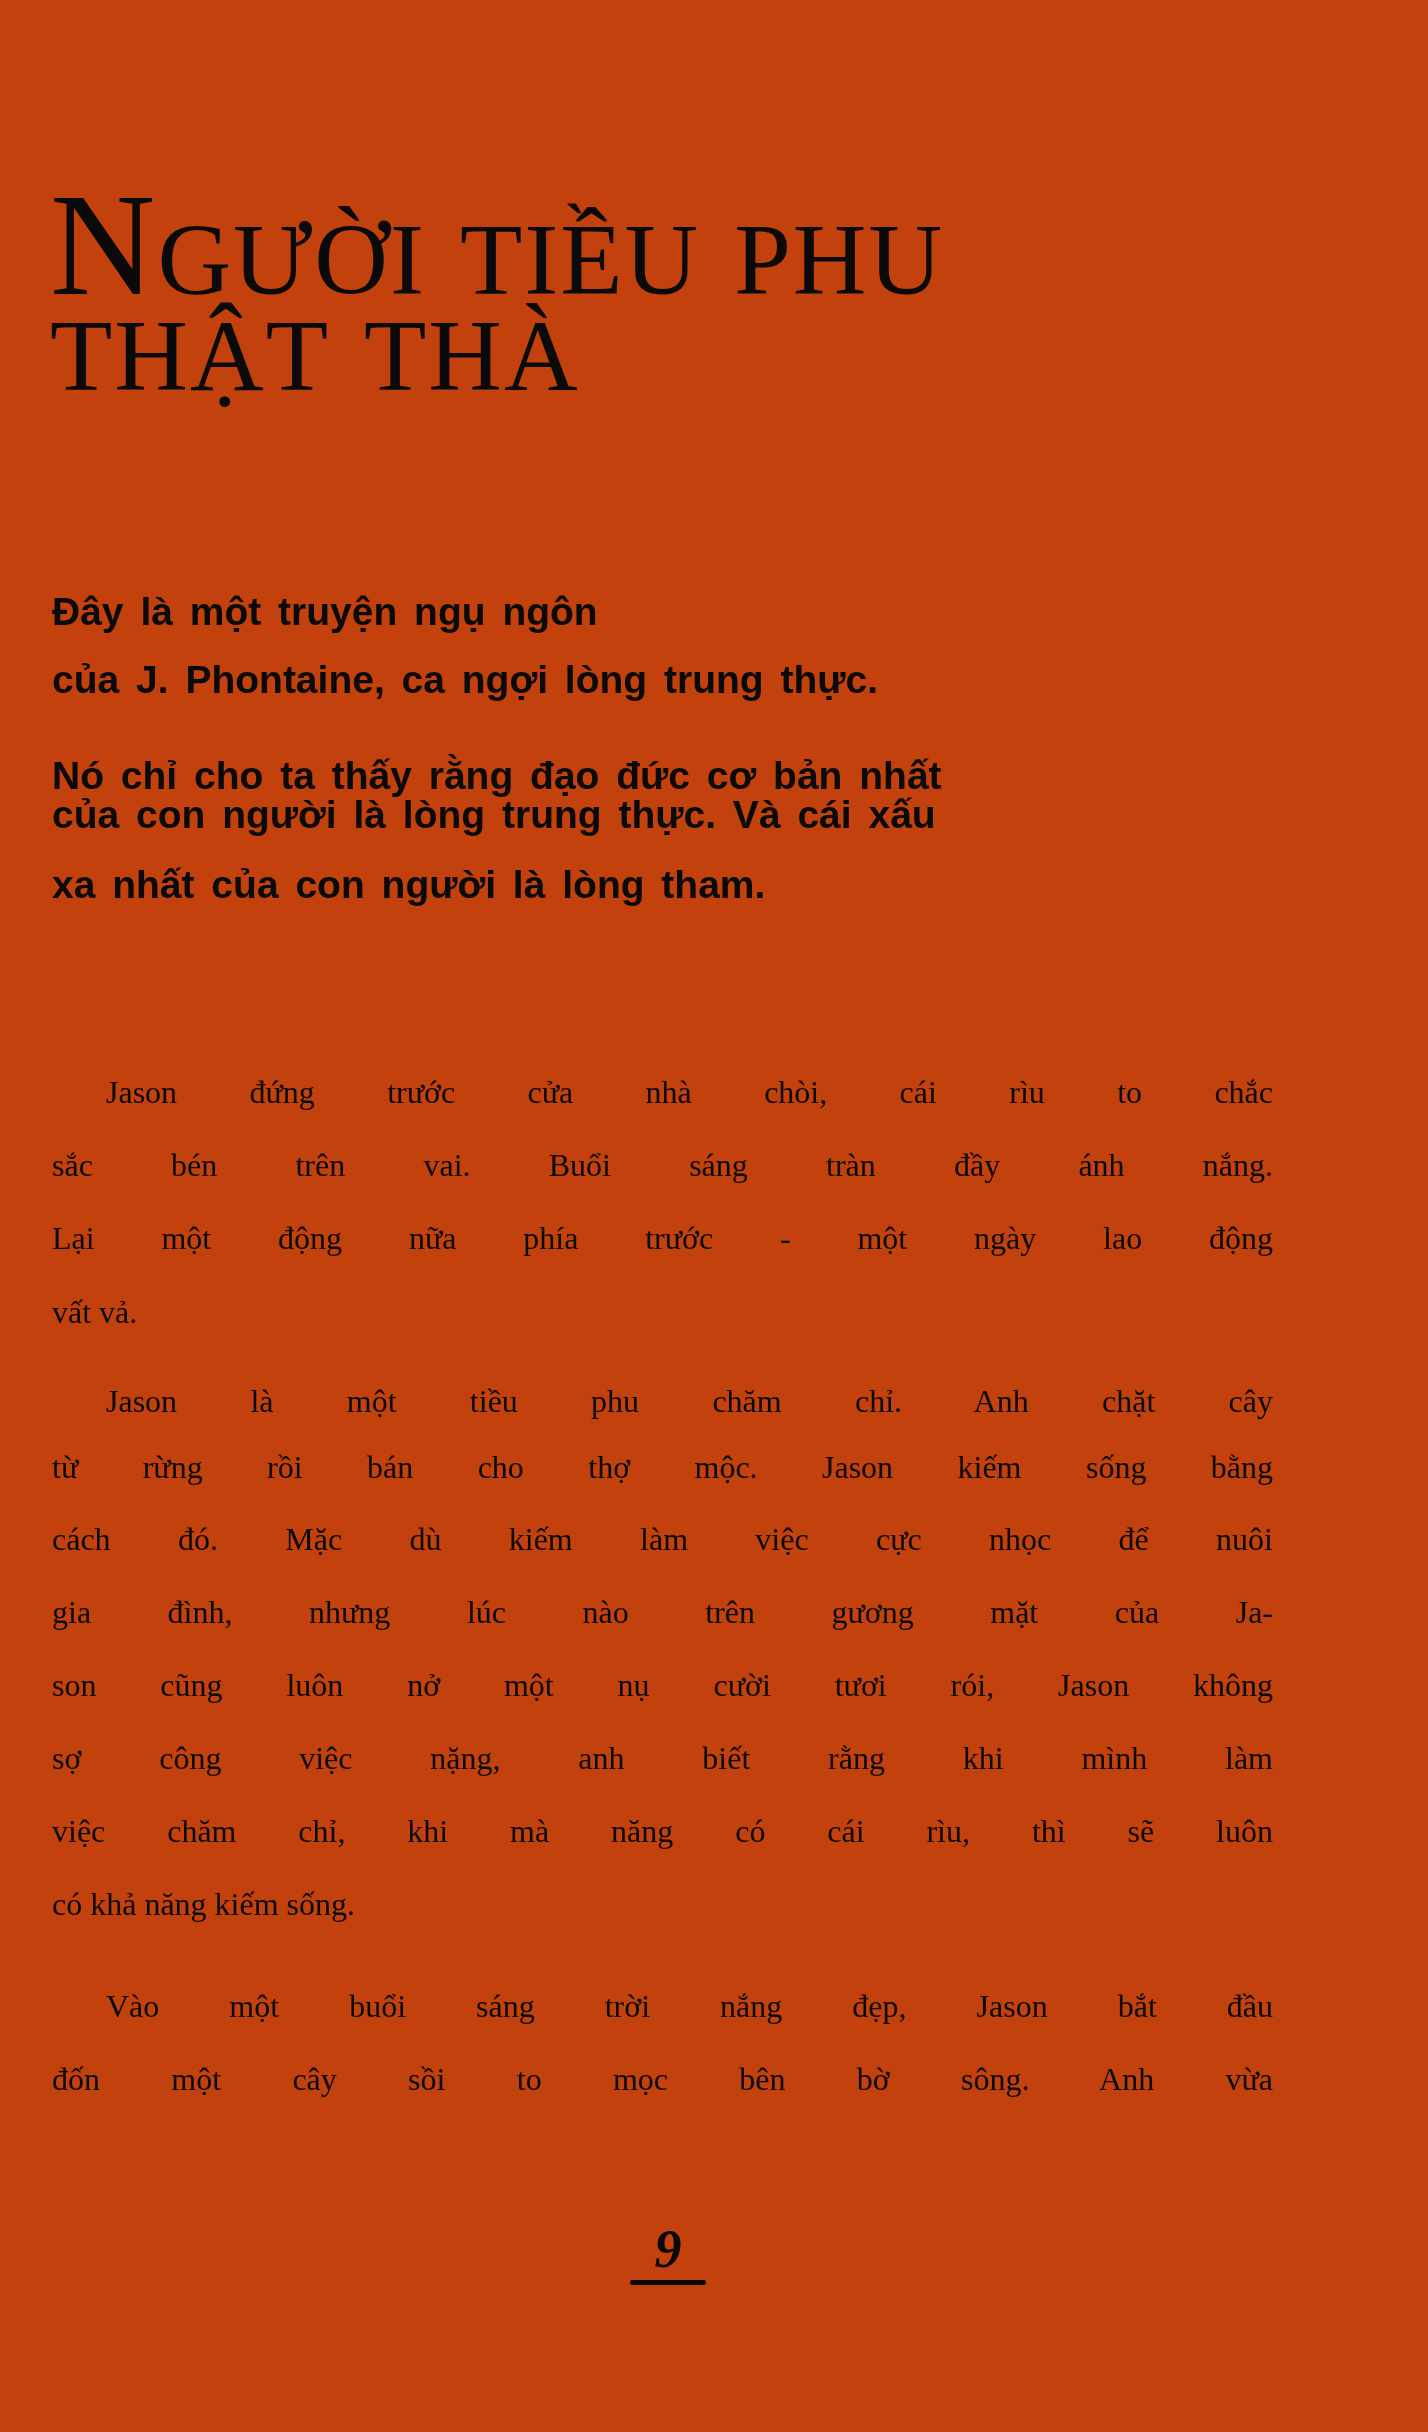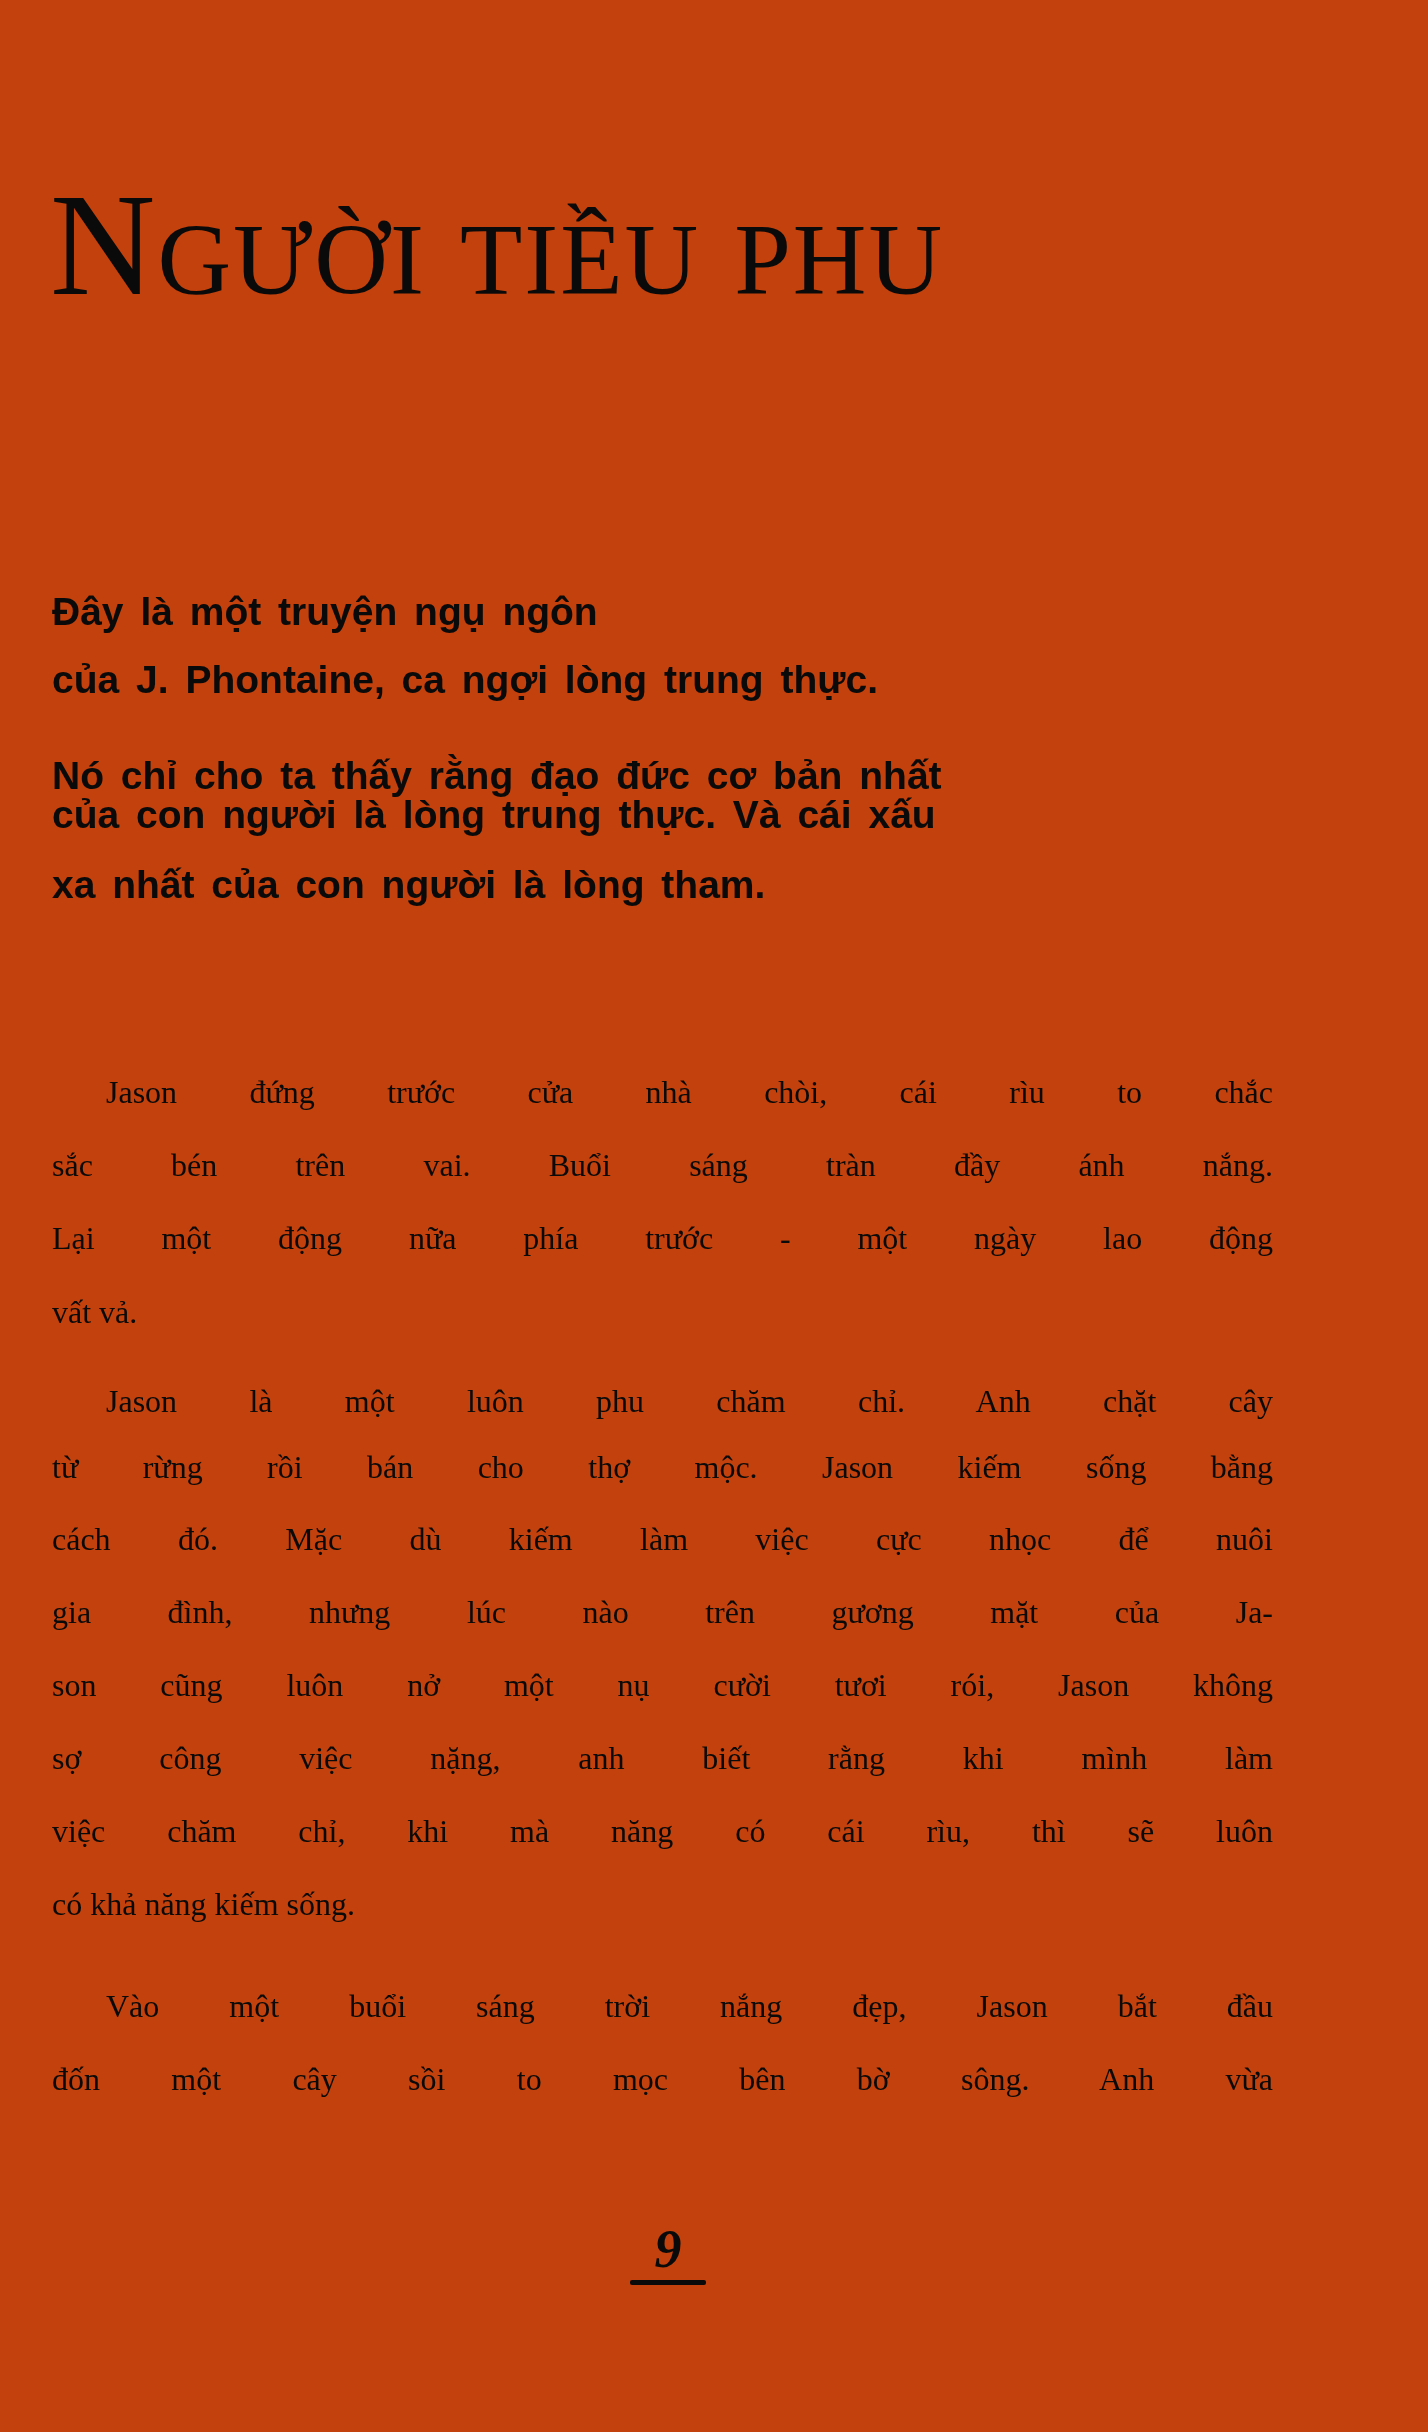--- a/index.html
+++ b/index.html
@@ -88,38 +88,41 @@
   }
 </style>
 </head>
 <body>
 
 <div class="page">
 
   <div class="title-line" id="title-l1">
     <span class="word"><span class="big">N</span><span class="sc">GƯỜI</span></span><span class="word sc">TIỀU</span><span class="word sc">PHU</span>
   </div>
+  <div class="title-line" id="title-l2">
+    <span class="word sc">THẬT</span><span class="word sc">THÀ</span>
+  </div>
 
   <div>
     <div class="intro-line" style="top:592px">Đây là một truyện ngụ ngôn</div>
     <div class="intro-line" style="top:660px">của J. Phontaine, ca ngợi lòng trung thực.</div>
     <div class="intro-line" style="top:756px">Nó chỉ cho ta thấy rằng đạo đức cơ bản nhất</div>
     <div class="intro-line" style="top:795px">của con người là lòng trung thực. Và cái xấu</div>
     <div class="intro-line" style="top:865px">xa nhất của con người là lòng tham.</div>
   </div>
 
   <div>
     <div class="body-line indent" style="top:1076px">Jason đứng trước cửa nhà chòi, cái rìu to chắc</div>
     <div class="body-line" style="top:1149px">sắc bén trên vai. Buổi sáng tràn đầy ánh nắng.</div>
     <div class="body-line" style="top:1222px">Lại một động nữa phía trước - một ngày lao động</div>
     <div class="body-line last" style="top:1296px">vất vả.</div>
   </div>
 
   <div>
-    <div class="body-line indent" style="top:1385px">Jason là một luôn phu chăm chỉ. Anh chặt cây</div>
+    <div class="body-line indent" style="top:1385px">Jason là một tiều phu chăm chỉ. Anh chặt cây</div>
     <div class="body-line" style="top:1451px">từ rừng rồi bán cho thợ mộc. Jason kiếm sống bằng</div>
     <div class="body-line" style="top:1523px">cách đó. Mặc dù kiếm làm việc cực nhọc để nuôi</div>
     <div class="body-line" style="top:1596px">gia đình, nhưng lúc nào trên gương mặt của Ja-</div>
     <div class="body-line" style="top:1669px">son cũng luôn nở một nụ cười tươi rói, Jason không</div>
     <div class="body-line" style="top:1742px">sợ công việc nặng, anh biết rằng khi mình làm</div>
     <div class="body-line" style="top:1815px">việc chăm chỉ, khi mà năng có cái rìu, thì sẽ luôn</div>
     <div class="body-line last" style="top:1888px">có khả năng kiếm sống.</div>
   </div>
 
   <div>

